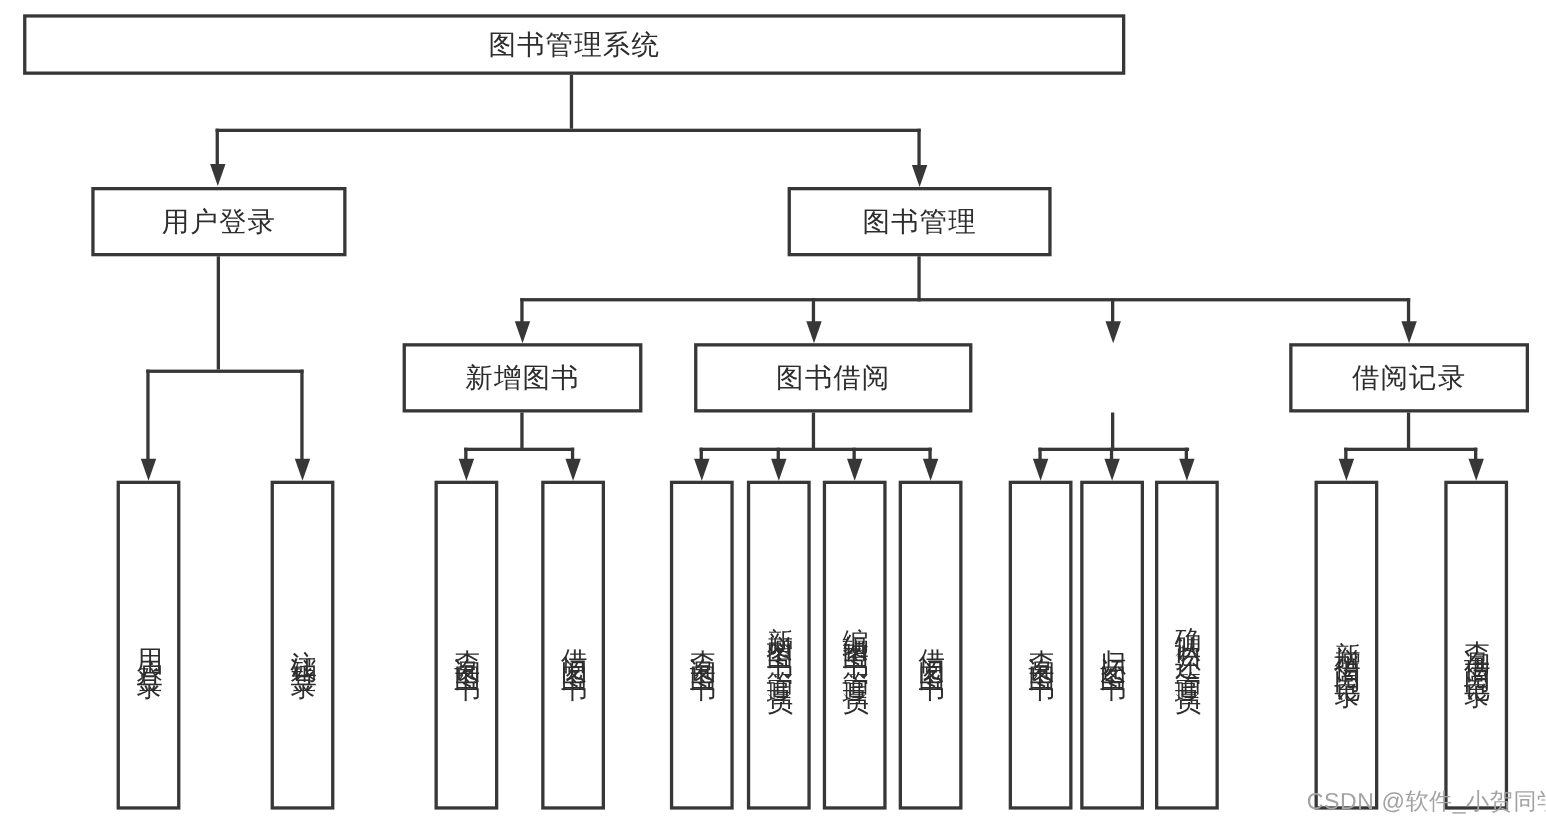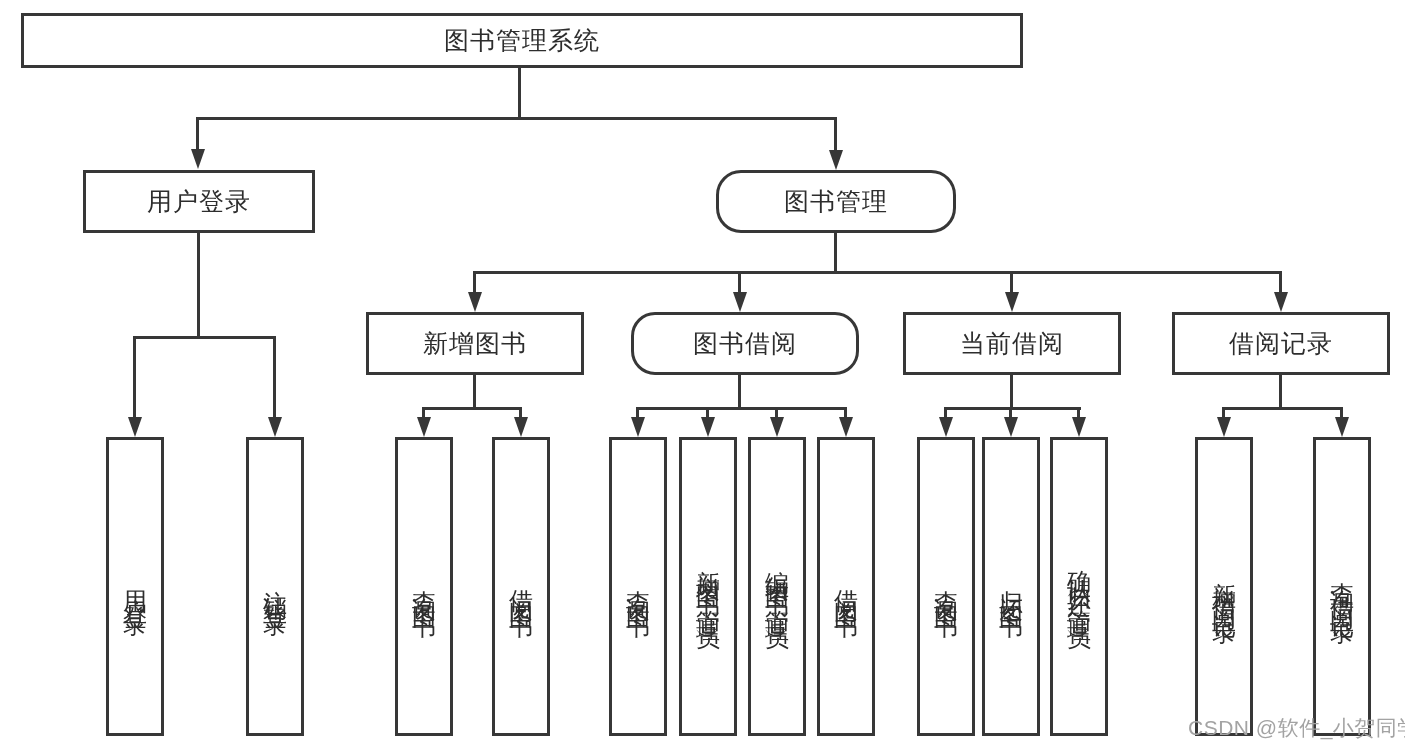--- a/index.html
+++ b/index.html
@@ -35,32 +35,29 @@
 
 <div id="canvas">
 
   <div class="box" style="left:21px;top:13px;width:1002px;height:55px;">
     <span>图书管理系统</span>
   </div>
 
   <div class="box" style="left:83px;top:170px;width:232px;height:63px;">
     <span>用户登录</span>
   </div>
-  <div class="box" style="left:716px;top:170px;width:240px;height:63px;border-radius:25px;">
+  <div class="box" style="left:716px;top:170px;width:240px;height:63px;">
     <span>图书管理</span>
   </div>
 
   <div class="box" style="left:366px;top:312px;width:218px;height:63px;">
     <span>新增图书</span>
   </div>
-  <div class="box" style="left:631px;top:312px;width:228px;height:63px;border-radius:24px;">
+  <div class="box" style="left:631px;top:312px;width:253px;height:63px;">
     <span>图书借阅</span>
-  </div>
-  <div class="box" style="left:903px;top:312px;width:218px;height:63px;">
-    <span>当前借阅</span>
   </div>
   <div class="box" style="left:1172px;top:312px;width:218px;height:63px;">
     <span>借阅记录</span>
   </div>
 
   <div class="box leaf" style="left:106px;">
     <span class="vtext">用户登录</span>
   </div>
   <div class="box leaf" style="left:246px;">
     <span class="vtext">注销登录</span>

